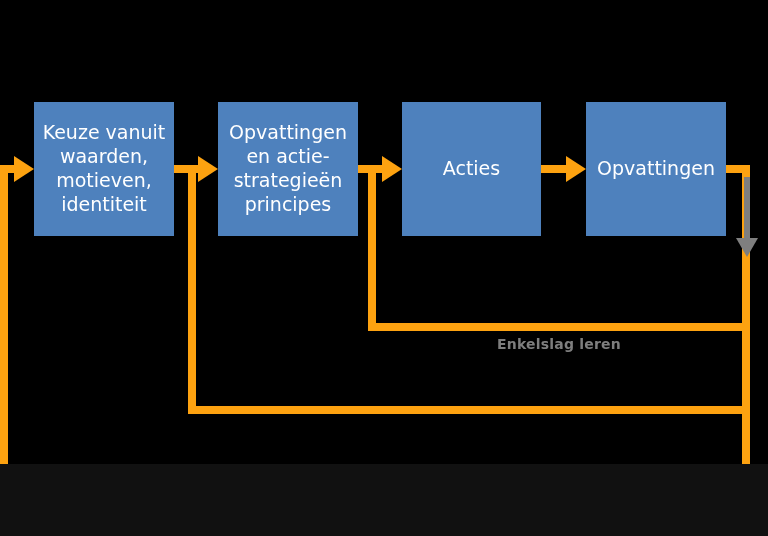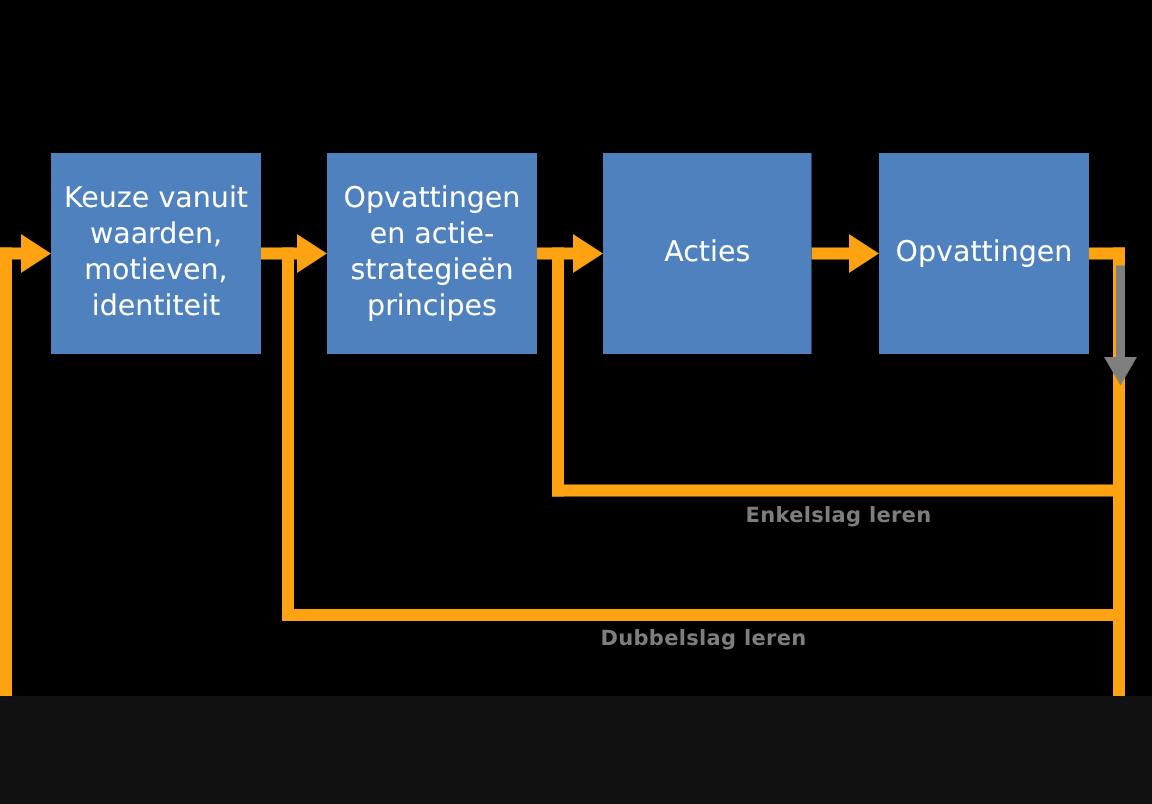--- a/index.html
+++ b/index.html
@@ -106,15 +106,14 @@
 principes</span>
   </div>
   <div class="box" id="box-3">
     <span class="lbl">Acties</span>
   </div>
   <div class="box" id="box-4">
     <span class="lbl">Opvattingen</span>
   </div>
 
   <div class="loop-label" id="lbl-enkelslag">Enkelslag leren</div>
-  <div class="loop-label" id="lbl-dubbelslag">Dubbelslag leren</div>
 
 </div>
 
 </body></html>

